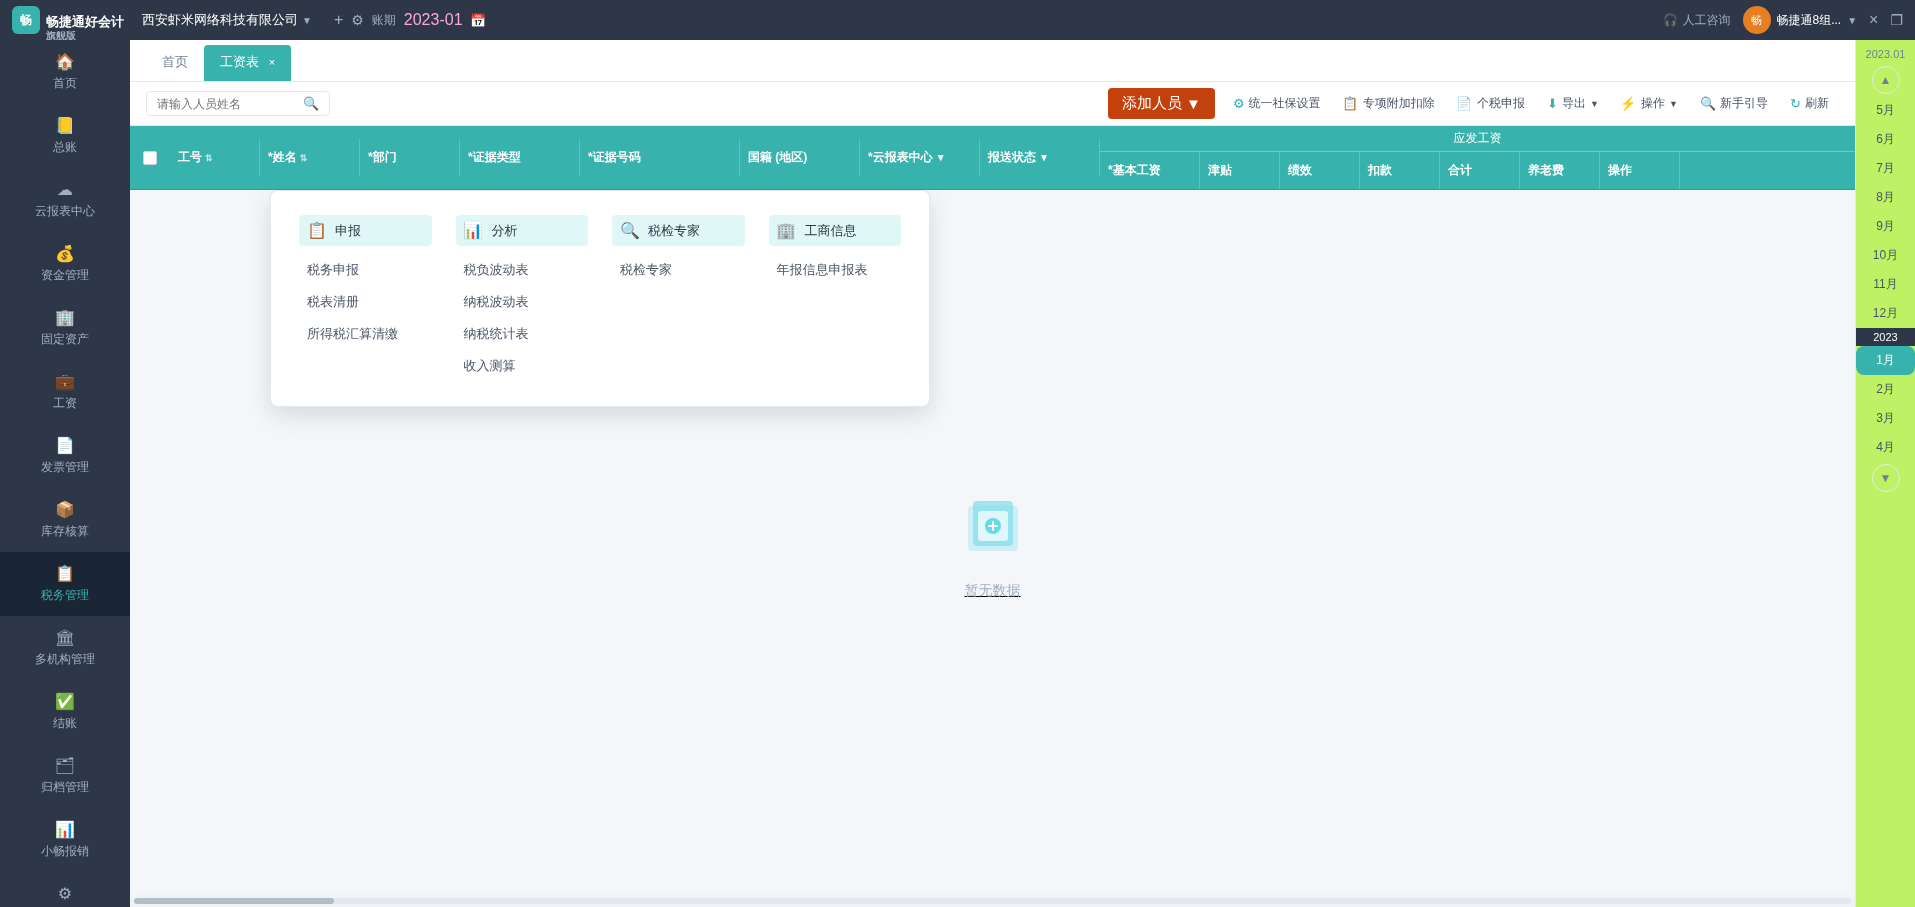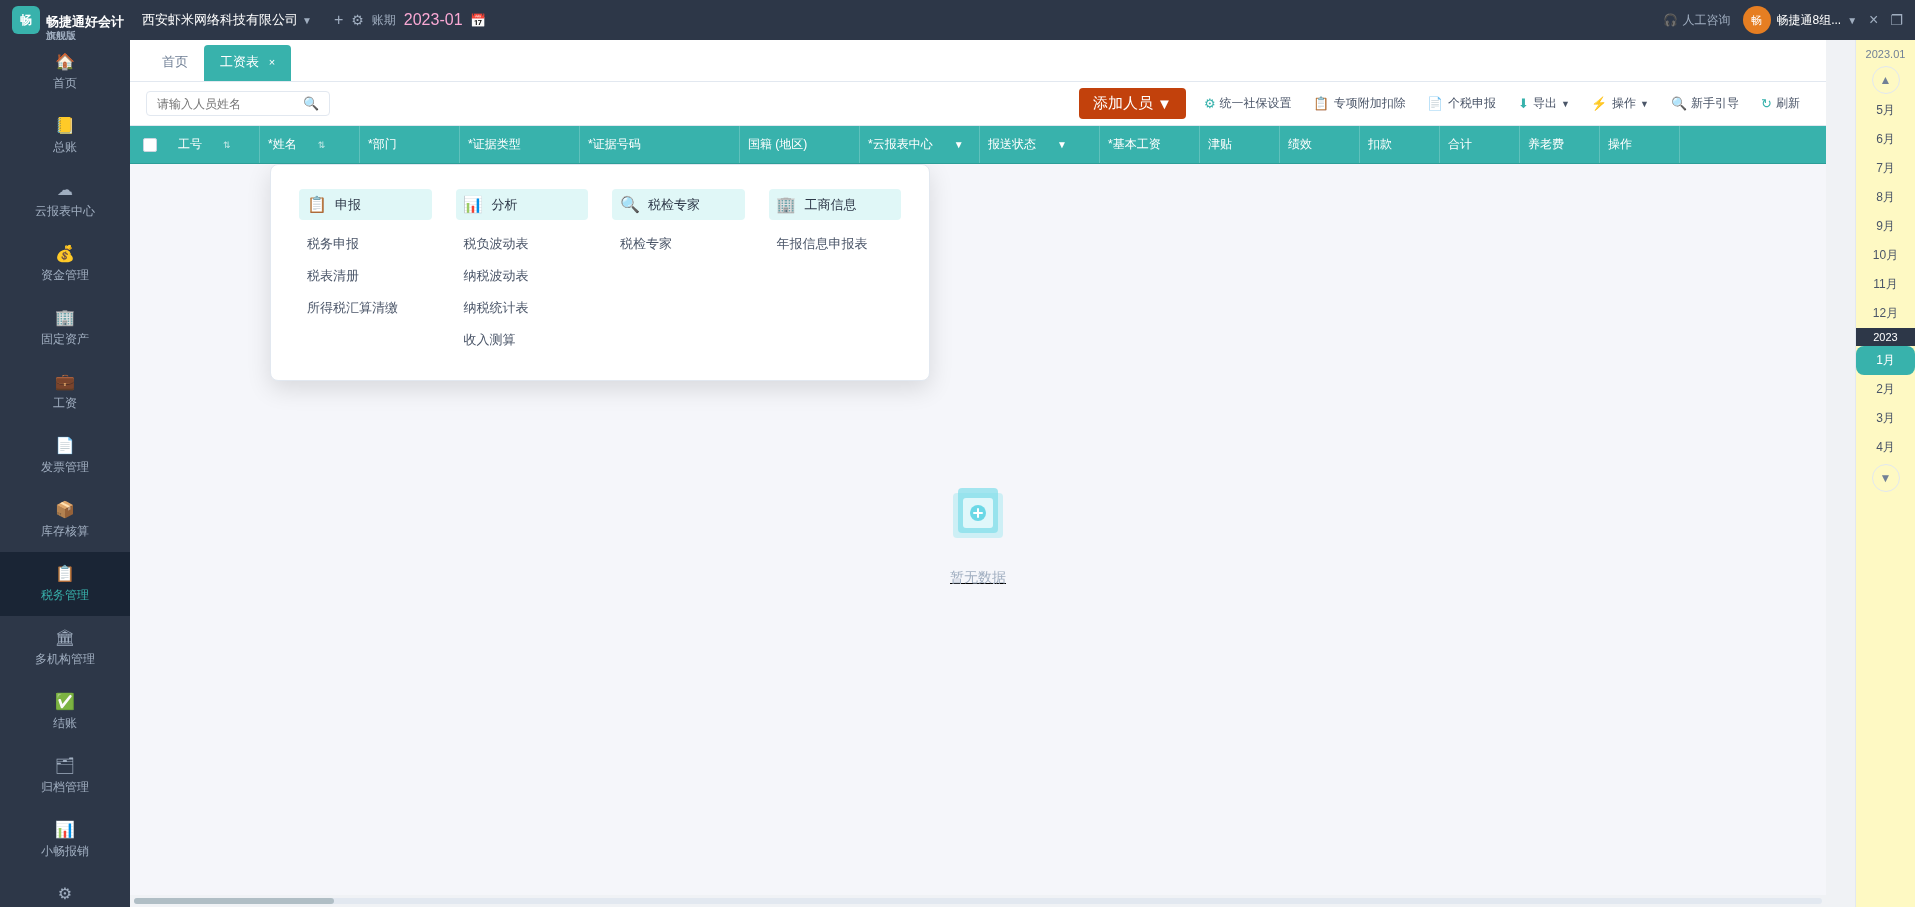--- a/index.html
+++ b/index.html
@@ -146,24 +146,24 @@
       display: flex;
       align-items: center;
       flex-shrink: 0;
       border-bottom: 1px solid #2c9e98;
     }
     .th-checkbox { width: 40px; display: flex; align-items: center; justify-content: center; padding: 10px; }
     .th-cell {
       padding: 10px 8px;
       color: #fff;
       font-size: 12px;
-      font-weight: normal;
+      font-weight: bold;
       border-right: 1px solid rgba(255,255,255,0.2);
       white-space: nowrap;
-      display: flex; align-items: center; gap: 21px;
+      display: flex; align-items: center; gap: 3px;
     }
     .th-cell.id { width: 90px; }
     .th-cell.name { width: 100px; }
     .th-cell.dept { width: 100px; }
     .th-cell.id-type { width: 120px; }
     .th-cell.id-num { width: 160px; }
     .th-cell.region { width: 120px; }
     .th-cell.status { width: 120px; }
     .th-cell.report-status { width: 120px; }
     .th-cell.base-salary { width: 100px; }
@@ -220,29 +220,28 @@
       padding: 7px 8px;
       font-size: 13px;
       color: #4a5568;
       cursor: pointer;
       border-radius: 3px;
     }
 
     
     .right-calendar {
       width: 60px;
-      background: #fef9c3;
+      background: #bef264;
       border-left: 1px solid #e2e8f0;
       display: flex;
       flex-direction: column;
       align-items: center;
       padding: 4px 0;
       overflow-y: auto;
       flex-shrink: 0;
-      margin-left: 29px;
     }
     .cal-year-header {
       font-size: 11px;
       color: #718096;
       padding: 4px 0;
       text-align: center;
     }
     .cal-month {
       width: 100%;
       text-align: center;
@@ -478,20 +477,21 @@
       <div class="th-cell status">
         <span>*云报表中心</span>
         <span class="filter-icon">▼</span>
       </div>
       <div class="th-cell report-status">
         <span>报送状态</span>
         <span class="filter-icon">▼</span>
       </div>
 
       <div style="display:flex;flex-direction:column;flex:1;">
+        <div style="text-align:center;padding:4px;color:#fff;font-size:12px;border-bottom:1px solid rgba(255,255,255,0.3);">应发工资</div>
         <div style="display:flex;">
           <div class="th-cell base-salary">
               <span>*基本工资</span>
             </div>
           <div class="th-cell allowance">
               <span>津贴</span>
             </div>
           <div class="th-cell performance">
               <span>绩效</span>
             </div>

